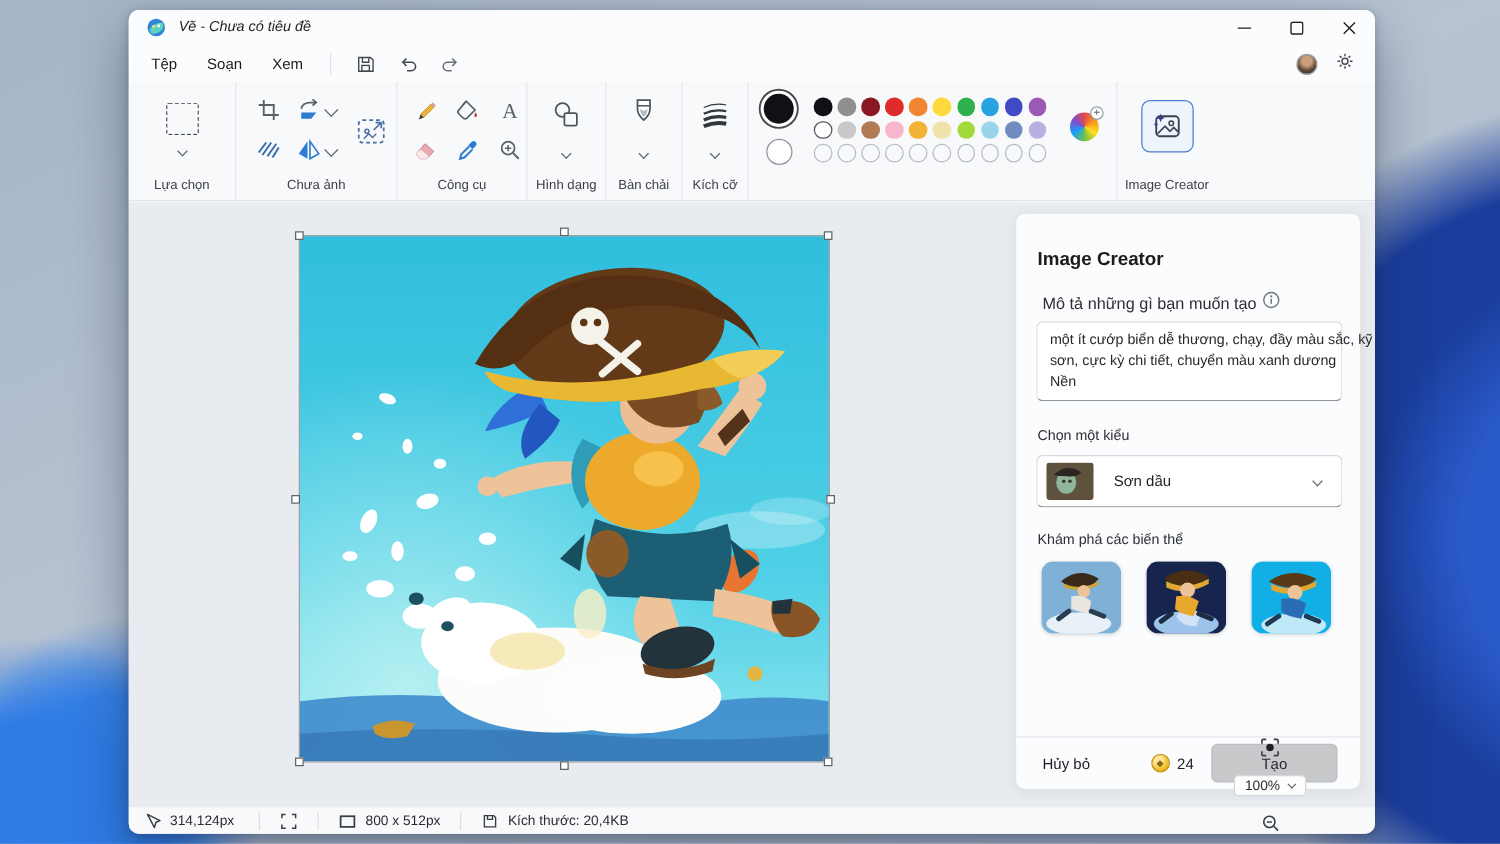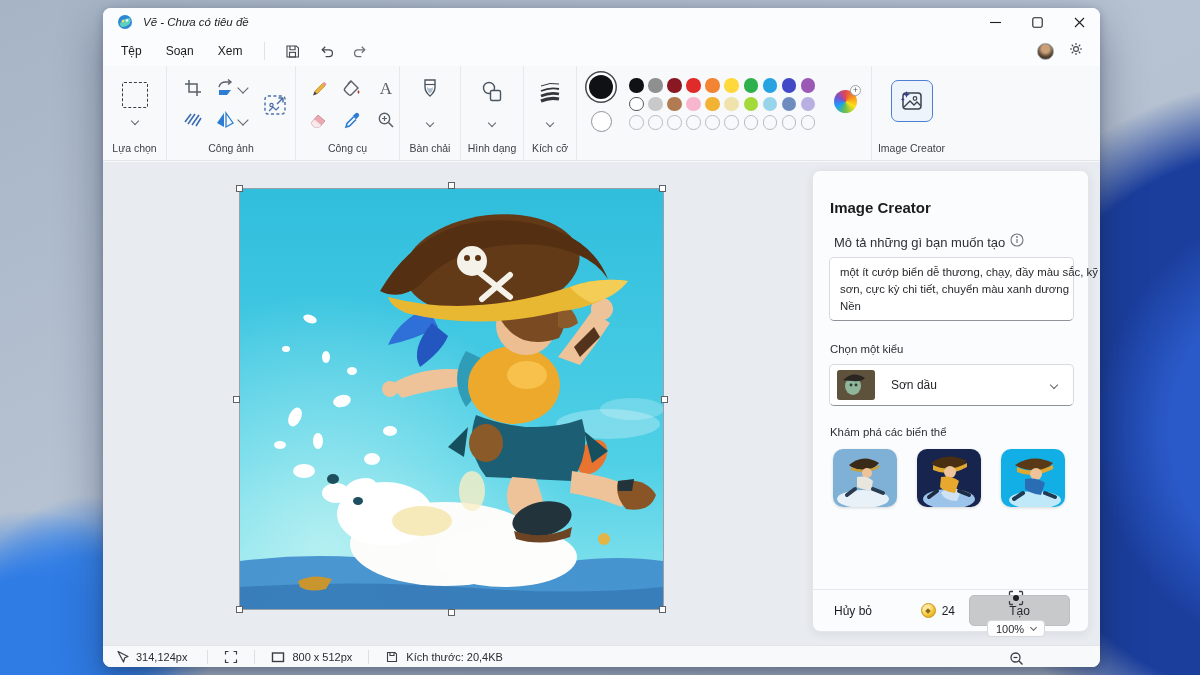--- a/index.html
+++ b/index.html
@@ -166,21 +166,21 @@
               <circle cx="10" cy="10" r="3"></circle>
               <path d="M10 2.5v2.6M10 14.9v2.6M2.5 10h2.6M14.9 10h2.6M4.7 4.7l1.9 1.9M13.4 13.4l1.9 1.9M15.3 4.7l-1.9 1.9M6.6 13.4l-1.9 1.9"></path>
             </g>
           </svg>
       </span>
     </div>
   </div>
 
   <div class="ribbon">
 
-    <div class="grp" style="width:64px">
+    <div class="grp" style="width:86px">
       <span class="sel-box"></span>
       <span class="chev sel-chev"></span>
       <div class="grp-label">Lựa chọn</div>
     </div>
 
     <div class="grp" style="width:129px">
       <span class="ic" style="left:16px;top:12px">
         <svg viewBox="0 0 20 20">
             <path d="M6 2 v12 h12 M2 6 h12 v12" fill="none" stroke="#5a6068" stroke-width="1.5"></path>
           </svg>
@@ -208,21 +208,21 @@
       </span>
       <span class="chev ic-chev" style="left:72px;top:50px"></span>
       <span class="ic" style="left:96px;top:26px;width:26px;height:26px">
         <svg viewBox="0 0 26 26">
             <rect x="2" y="4" width="20" height="18" rx="3" fill="none" stroke="#4a6da8" stroke-width="1.4" stroke-dasharray="3 2.4"></rect>
             <path d="M14 12 L20 6 M20 6 h-4.5 M20 6 v4.5" fill="none" stroke="#4a6da8" stroke-width="1.4"></path>
             <circle cx="8.5" cy="13" r="1.6" fill="none" stroke="#4a6da8" stroke-width="1.2"></circle>
             <path d="M6 19 l4-4 3 3 3-3" fill="none" stroke="#4a6da8" stroke-width="1.2"></path>
           </svg>
       </span>
-      <div class="grp-label">Công ảnh</div>
+      <div class="grp-label">Chưa ảnh</div>
     </div>
 
     <div class="grp" style="width:104px">
       <span class="ic" style="left:12px;top:12px">
         <svg viewBox="0 0 20 20">
             <path d="M6.5 13.5 L14.5 5.5 L17 8 L9 16 Z" fill="#e7b23f" stroke="#c79430" stroke-width="0.8"></path>
             <path d="M6.5 13.5 L9 16 L5 17.5 Z" fill="#3a3d42"></path>
             <path d="M14.5 5.5 L16.2 3.8 L18.7 6.3 L17 8 Z" fill="#e09a9e"></path>
           </svg>
       </span>
@@ -251,43 +251,43 @@
           </svg>
       </span>
       <span class="ic" style="left:80px;top:44px">
         <svg viewBox="0 0 20 20">
             <circle cx="8.5" cy="8.5" r="5.2" fill="none" stroke="#5a6068" stroke-width="1.4"></circle>
             <path d="M12.5 12.5 L17 17" stroke="#5a6068" stroke-width="1.6"></path>
             <path d="M8.5 6 v5 M6 8.5 h5" stroke="#5a6068" stroke-width="1.2"></path>
           </svg>
       </span>
       <div class="grp-label">Công cụ</div>
+    </div>
+
+    <div class="grp" style="width:63px">
+      <span class="ic" style="left:50%;top:14px;transform:translateX(-50%);width:24px;height:24px">
+        <svg viewBox="0 0 24 24">
+            <circle cx="9" cy="8" r="5.5" fill="none" stroke="#4a5560" stroke-width="1.4"></circle>
+            <rect x="10.5" y="10.5" width="10" height="10" rx="1.5" fill="#f7f9fb" stroke="#4a5560" stroke-width="1.4"></rect>
+          </svg>
+      </span>
+      <span class="chev" style="position:absolute;left:50%;top:54px;transform:translateX(-50%) rotate(45deg)"></span>
+      <div class="grp-label">Hình dạng</div>
     </div>
 
     <div class="grp" style="width:61px">
       <span class="ic" style="left:50%;top:12px;transform:translateX(-50%);width:22px;height:26px">
         <svg viewBox="0 0 22 26">
             <path d="M6 2 h10 v7 q0 5 -5 9 q-5-4-5-9 z" fill="#fff" stroke="#4a5560" stroke-width="1.4"></path>
             <path d="M6 6.5 h10" stroke="#4a5560" stroke-width="1.2"></path>
             <path d="M8 9 q3 3 6 0 q0 4 -3 6.5 q-3-2.5-3-6.5z" fill="#aebdca"></path>
           </svg>
       </span>
       <span class="chev" style="position:absolute;left:50%;top:54px;transform:translateX(-50%) rotate(45deg)"></span>
       <div class="grp-label">Bàn chải</div>
-    </div>
-
-    <div class="grp" style="width:63px">
-      <span class="ic" style="left:50%;top:14px;transform:translateX(-50%);width:24px;height:24px">
-        <svg viewBox="0 0 24 24">
-            <circle cx="9" cy="8" r="5.5" fill="none" stroke="#4a5560" stroke-width="1.4"></circle>
-            <rect x="10.5" y="10.5" width="10" height="10" rx="1.5" fill="#f7f9fb" stroke="#4a5560" stroke-width="1.4"></rect>
-          </svg>
-      </span>
-      <span class="chev" style="position:absolute;left:50%;top:54px;transform:translateX(-50%) rotate(45deg)"></span>
-      <div class="grp-label">Hình dạng</div>
     </div>
 
     <div class="grp" style="width:53px">
       <span class="ic" style="left:50%;top:14px;transform:translateX(-50%);width:24px;height:24px">
         <svg viewBox="0 0 24 24">
             <g stroke="#33363b" fill="none">
               <path d="M3 6 q9-4 18-2" stroke-width="1"></path>
               <path d="M3 11 q9-4 18-2" stroke-width="1.8"></path>
               <path d="M3 16 q9-4 18-2" stroke-width="2.6"></path>
               <path d="M3 21 q9-4 18-2" stroke-width="3.2"></path>

